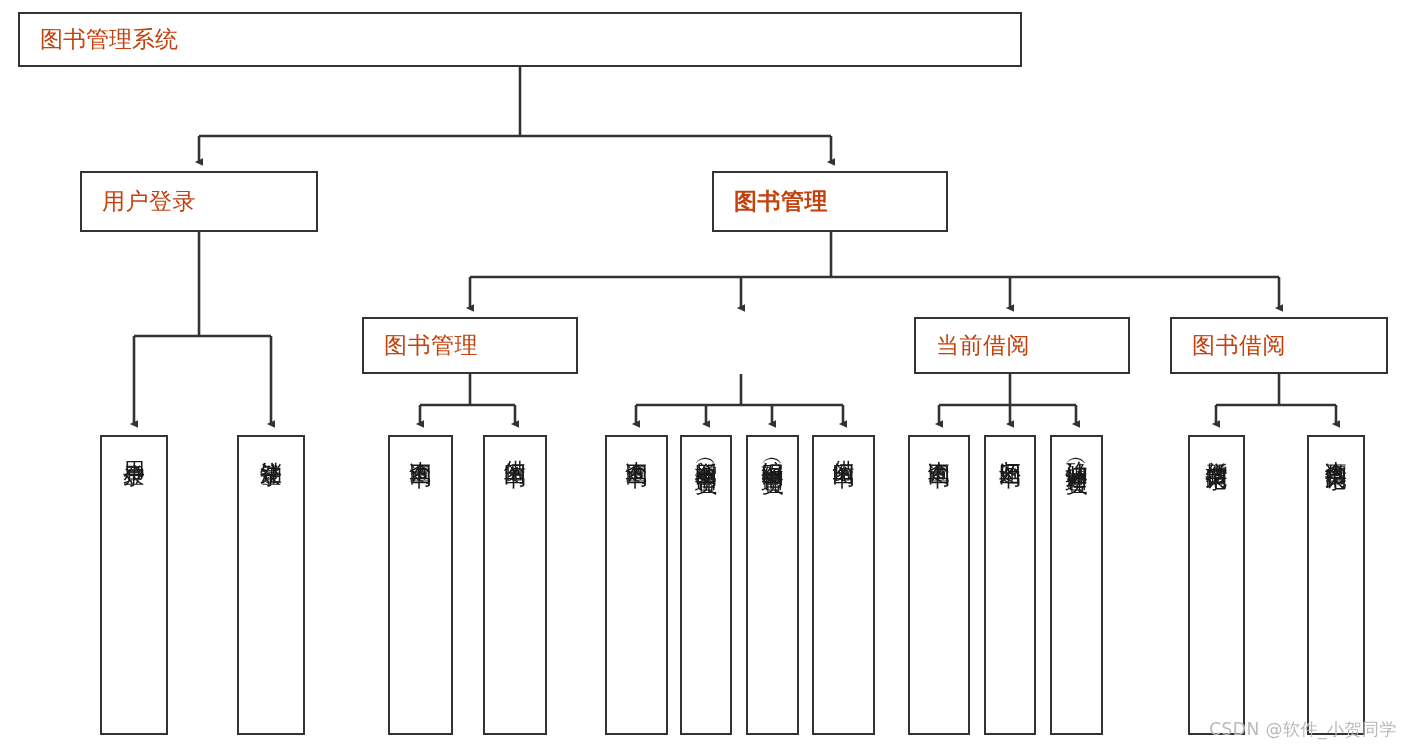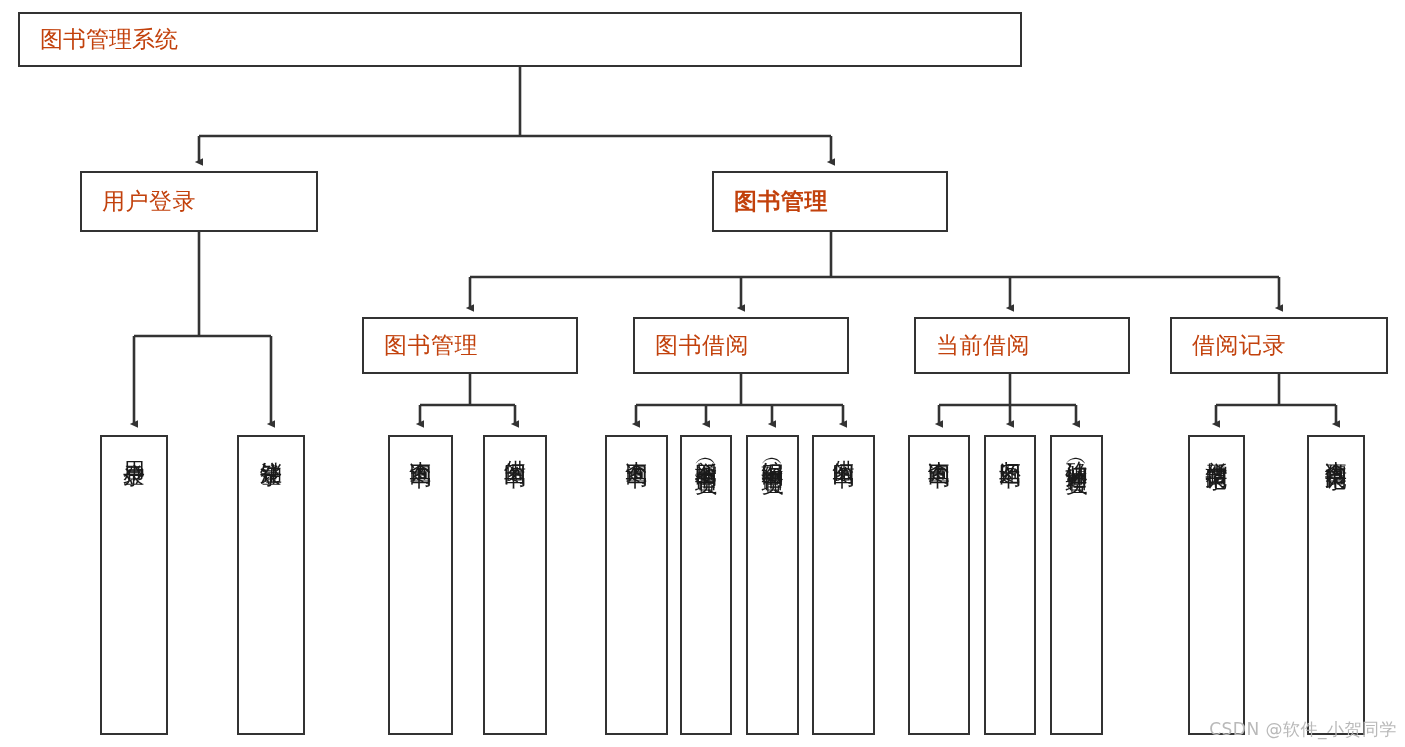--- a/index.html
+++ b/index.html
@@ -138,28 +138,25 @@
   <div class="node node-h" style="left: 80px; top: 171px; width: 238px; height: 61px;">
     <span>用户登录</span>
   </div>
   <div class="node node-h" style="left: 712px; top: 171px; width: 236px; height: 61px; font-weight: bold;">
     <span>图书管理</span>
   </div>
 
   <div class="node node-h" style="left: 362px; top: 317px; width: 216px; height: 57px;">
     <span>图书管理</span>
   </div>
-  <div class="node node-h" style="left: 633px; top: 317px; width: 216px; height: 57px;">
-    <span>图书借阅</span>
-  </div>
   <div class="node node-h" style="left: 902px; top: 317px; width: 216px; height: 57px; margin-left: 12px;">
     <span>当前借阅</span>
   </div>
   <div class="node node-h" style="left: 1170px; top: 317px; width: 218px; height: 57px;">
-    <span>借阅记录</span>
+    <span>图书借阅</span>
   </div>
 
   <div class="leaf" style="left: 100px; top: 435px; width: 68px; height: 300px;">
     <span class="vtext">用户登录</span>
   </div>
   <div class="leaf" style="left: 237px; top: 435px; width: 68px; height: 300px;">
     <span class="vtext">注销登录</span>
   </div>
   <div class="leaf" style="left: 388px; top: 435px; width: 65px; height: 300px;">
     <span class="vtext">查询图书</span>

